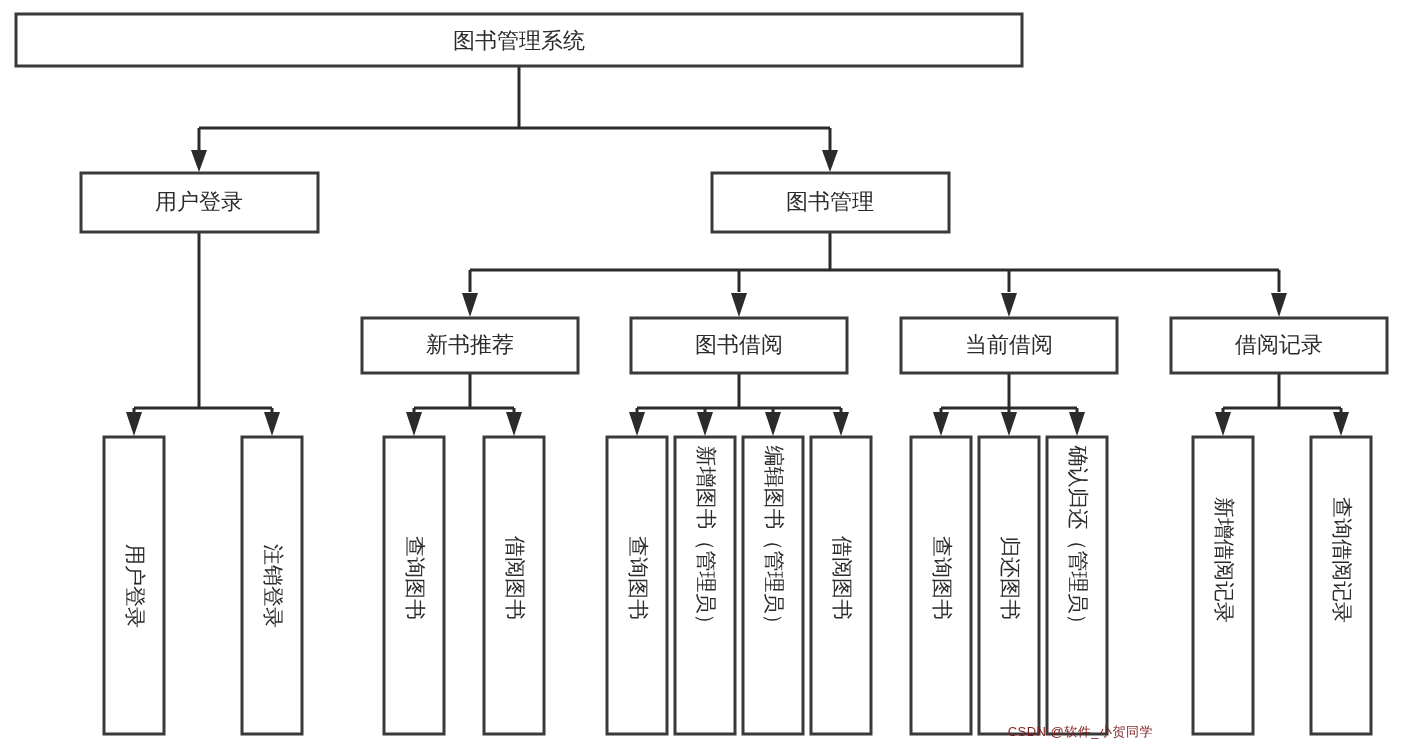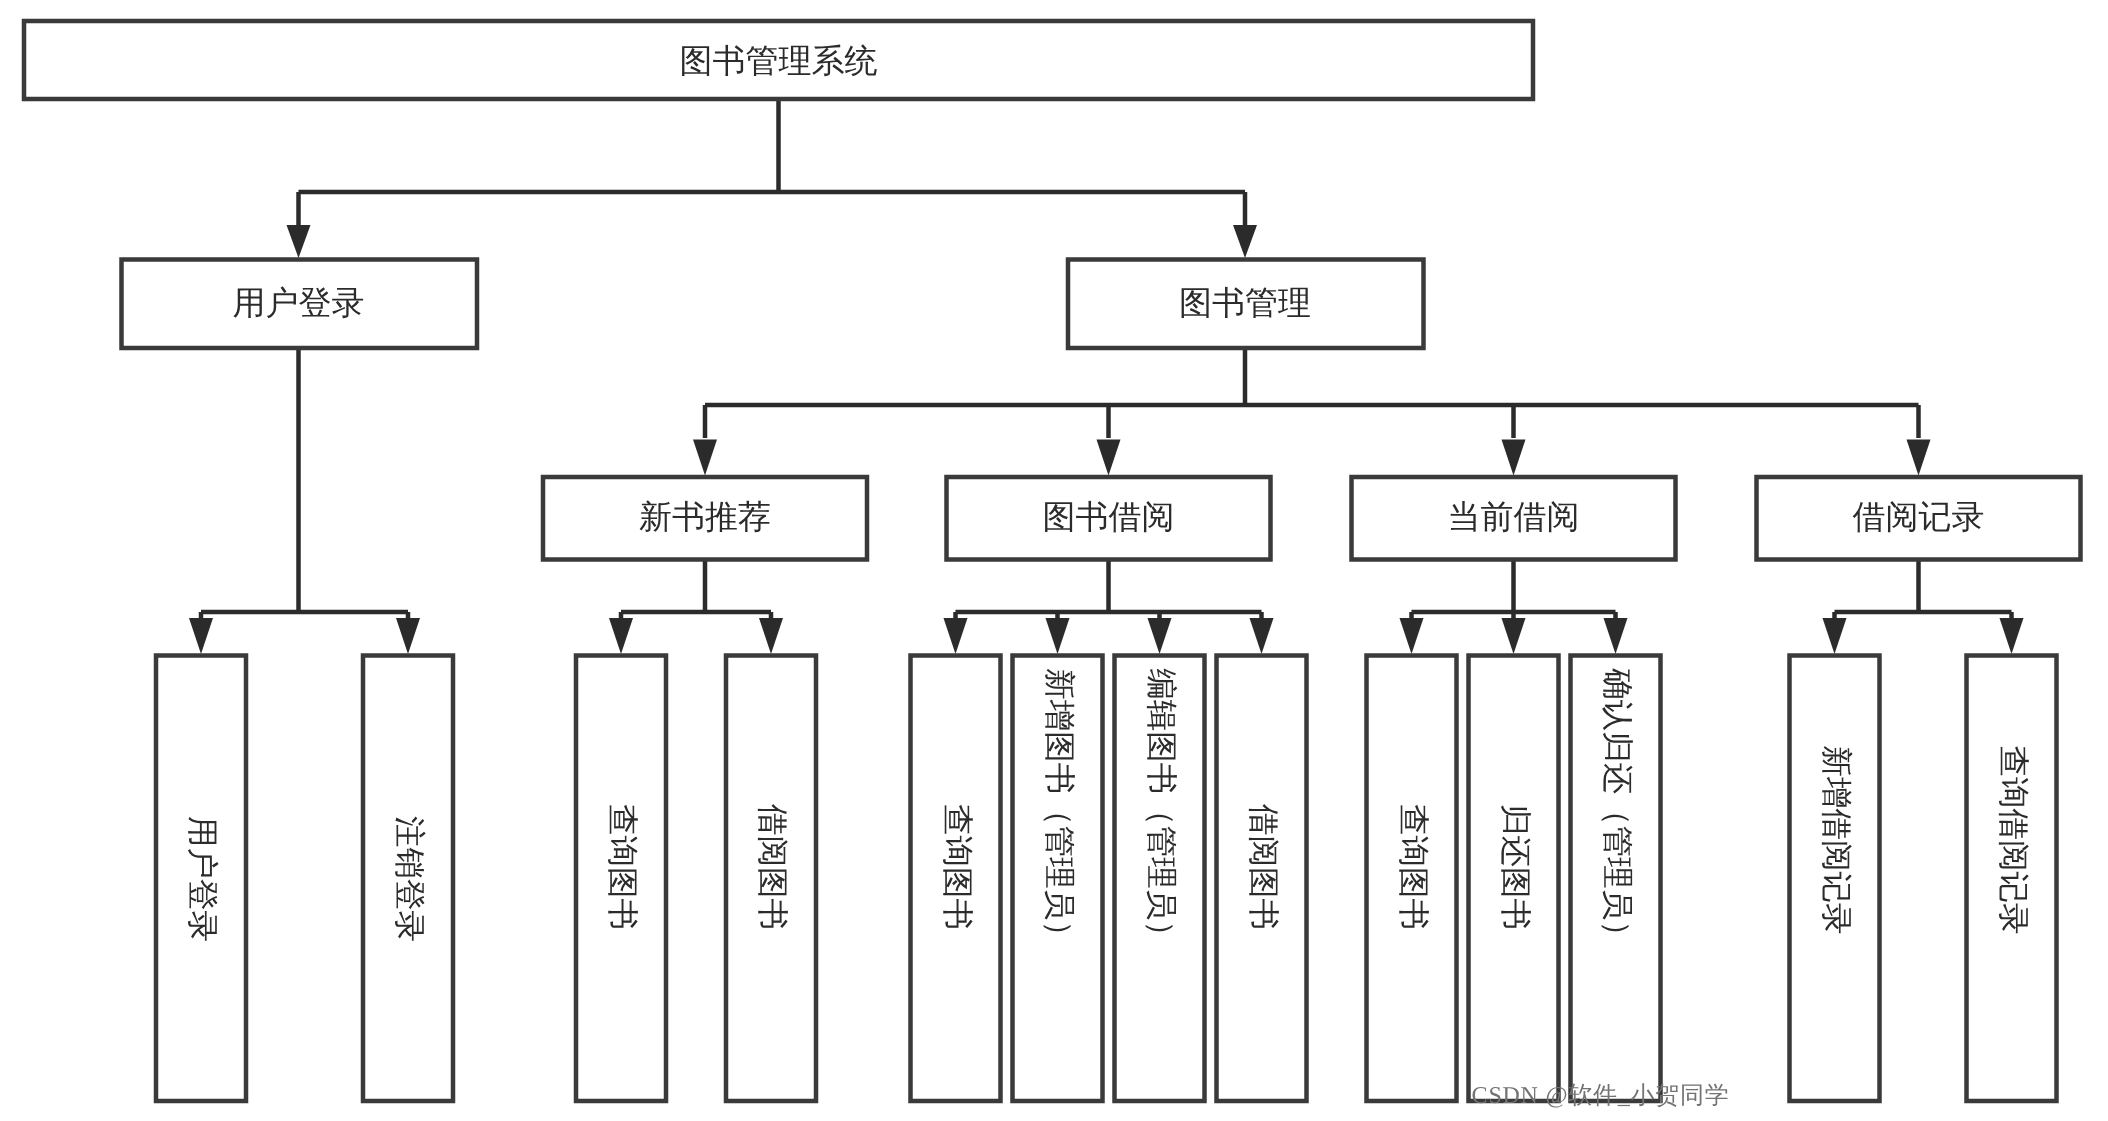--- a/index.html
+++ b/index.html
@@ -51,23 +51,23 @@
     fill: none;
   }
   .arrow-head {
     fill: #2b2b2b;
     stroke: none;
   }
   .watermark {
     position: absolute;
     right: 8px;
     bottom: 6px;
-    font-family: Liberation Serif, serif;
-    font-size: 16px;
-    color: #737373;
+    font-family: Liberation Sans, sans-serif;
+    font-size: 13px;
+    color: #7f1d1d;
     letter-spacing: 0.5px;
     user-select: none;
     white-space: nowrap;
   }
 </style>
 </head>
 <body>
 
 <div id="diagram-root">
 

